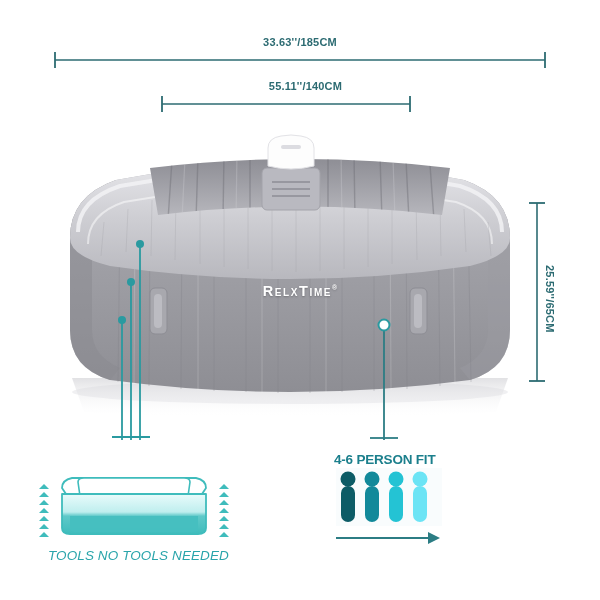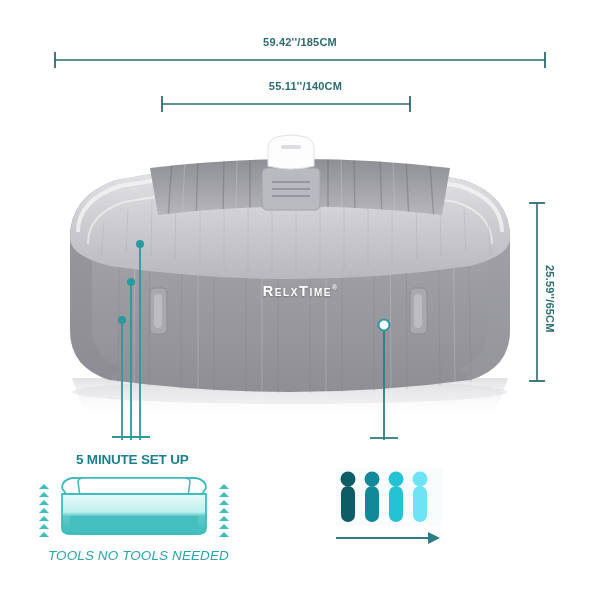--- a/index.html
+++ b/index.html
@@ -332,28 +332,28 @@
         <rect x="413" y="486" width="14" height="36" rx="7" fill="#6ce4f5"></rect>
       </g>
 
       <g>
         <line x1="336" y1="538" x2="428" y2="538" stroke="#2c7d84" stroke-width="1.8"></line>
         <path d="M428 532 L440 538 L428 544 Z" fill="#2c7d84"></path>
       </g>
     </g>
   </svg>
 
-  <div class="dim-label" id="dim-width-label">59.42''/185CM</div>
+  <div class="dim-label" id="dim-width-label">33.63''/185CM</div>
 
   <div class="dim-label" id="dim-inner-label">55.11''/140CM</div>
 
   <div class="dim-label" id="dim-height-label">25.59''/65CM</div>
 
   <div id="brand-logo">
     <span>RelxTime</span><span class="reg">®</span>
   </div>
 
-  <div class="feature-title" id="setup-title">5 MINUTE SET UP</div>
 
   <div id="setup-sub">TOOLS NO TOOLS NEEDED</div>
 
+  <div class="feature-title" id="person-title">4-6 PERSON FIT</div>
 
 </div>
 
 </body></html>

